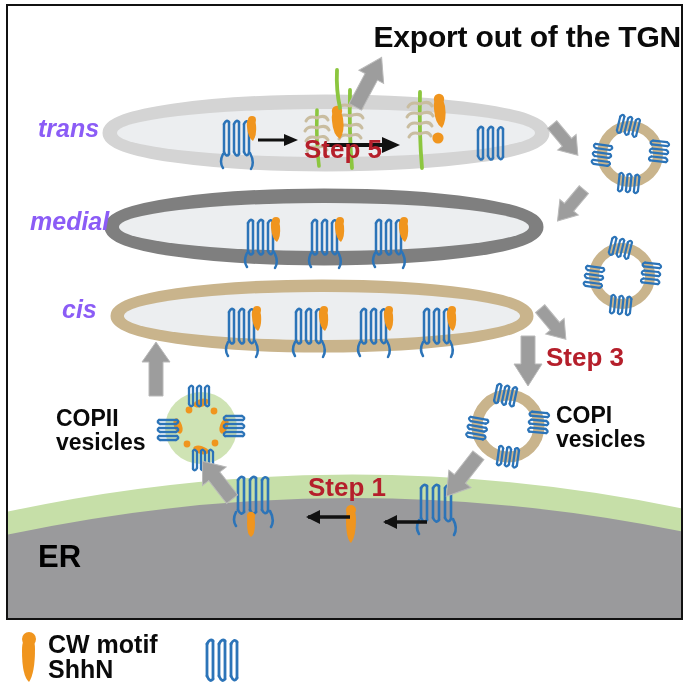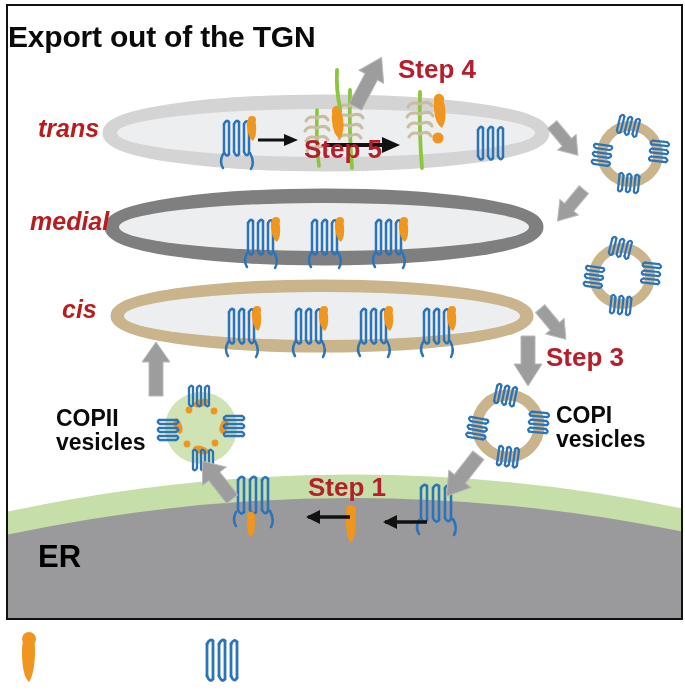--- a/index.html
+++ b/index.html
@@ -8,30 +8,30 @@
 
   #root{position:relative;width:685px;height:700px;background:#fff;}
 
   
   #panel{position:absolute;left:6px;top:4px;width:673px;height:612px;
          border:2px solid #111;background:#fff;overflow:hidden;}
 
   .abs{position:absolute;}
 
   
-  #title{left:0;top:14px;width:673px;text-align:left;
+  #title{left:0;top:14px;width:673px;text-align:right;
          font-size:30px;font-weight:700;color:#0a0a0a;letter-spacing:-0.2px;}
 
   .step{font-size:26px;font-weight:700;color:#b51f2b;white-space:nowrap;}
   #step1{left:300px;top:466px;}
   #step2{left:296px;top:128px;}
   #step3{left:538px;top:336px;}
   #step4{left:390px;top:48px;}
 
-  .cist-label{font-size:25px;font-weight:700;font-style:italic;color:#b91c1c;}
+  .cist-label{font-size:25px;font-weight:700;font-style:italic;color:#8b5cf6;}
   #lbl-trans {left:30px;top:108px;}
   #lbl-medial{left:22px;top:201px;}
   #lbl-cis   {left:54px;top:289px;}
 
   #er-label{left:30px;top:533px;font-size:31px;font-weight:700;color:#000000;}
 
   .ves-label{font-size:23px;font-weight:700;color:#0a0a0a;line-height:1.03;}
   #copii-label{left:48px;top:401px;text-align:left;}
   #copi-label {left:548px;top:398px;text-align:left;}
 
@@ -351,21 +351,20 @@
     <svg class="abs" style="left:330px;top:46px;" width="60" height="62">
       <g transform="rotate(28 30 31)">
         <polygon points="30,2 44,24 37,24 37,58 23,58 23,24 16,24" fill="#9d9d9d" stroke="#b9b9b9" stroke-width="1"></polygon>
       </g>
     </svg>
 
     <svg class="abs" style="left:318px;top:62px;" width="26" height="40">
       <path d="M14 40 Q10 22 11 2" stroke="#8cc63f" stroke-width="3.8" fill="none" stroke-linecap="round"></path>
     </svg>
 
-    <div class="abs step" id="step4">Step 4</div>
 
     <svg class="abs" style="left:574px;top:100px;" width="96" height="96">
       <circle cx="48" cy="48" r="28" fill="none" stroke="#c9b48c" stroke-width="10"></circle>
       <g stroke="#2c74b8" stroke-width="2.2" fill="none" stroke-linecap="round">
         <g transform="translate(48,13) rotate(14)">
           <path d="M-10 0 L-10 14 M-6 -1 L-6 15 M-2 0 L-2 14 M2 -1 L2 15 M6 0 L6 14 M10 -1 L10 15"></path>
           <path d="M-10 0 Q-8 -4 -6 -1 M-2 0 Q0 -4 2 -1 M6 0 Q8 -4 10 -1"></path>
           <path d="M-10 14 Q-8 18 -6 15 M-2 14 Q0 18 2 15 M6 14 Q8 18 10 15"></path>
         </g>
         <g transform="translate(13,48) rotate(-82)">
@@ -430,20 +429,22 @@
 
   </div>
 
   <div id="legend">
 
     <div class="leg-item" id="leg-cw">
       <svg width="30" height="58">
         <path d="M14 8 q7 0 7 13 q0 24 -6 33 q-7 -6 -7 -31 q0 -14 6 -15 z" fill="#f0951e"></path>
         <circle cx="15" cy="11" r="7" fill="#f0951e"></circle>
       </svg>
+      <div class="leg-text">CW motif
+ShhN</div>
     </div>
 
     <div class="leg-item" id="leg-surf">
       <svg width="54" height="50">
         <g stroke="#2c74b8" stroke-width="2.8" fill="none" stroke-linecap="round">
           <path d="M9 8 L9 40 M15 5 L15 43 M21 8 L21 40 M27 5 L27 43 M33 8 L33 40 M39 6 L39 42"></path>
           <path d="M9 8 Q12 2 15 5 M21 8 Q24 2 27 5 M33 8 Q36 2 39 6"></path>
           <path d="M9 40 Q12 47 15 43 M21 40 Q24 47 27 43 M33 40 Q36 47 39 42"></path>
         </g>
       </svg>

